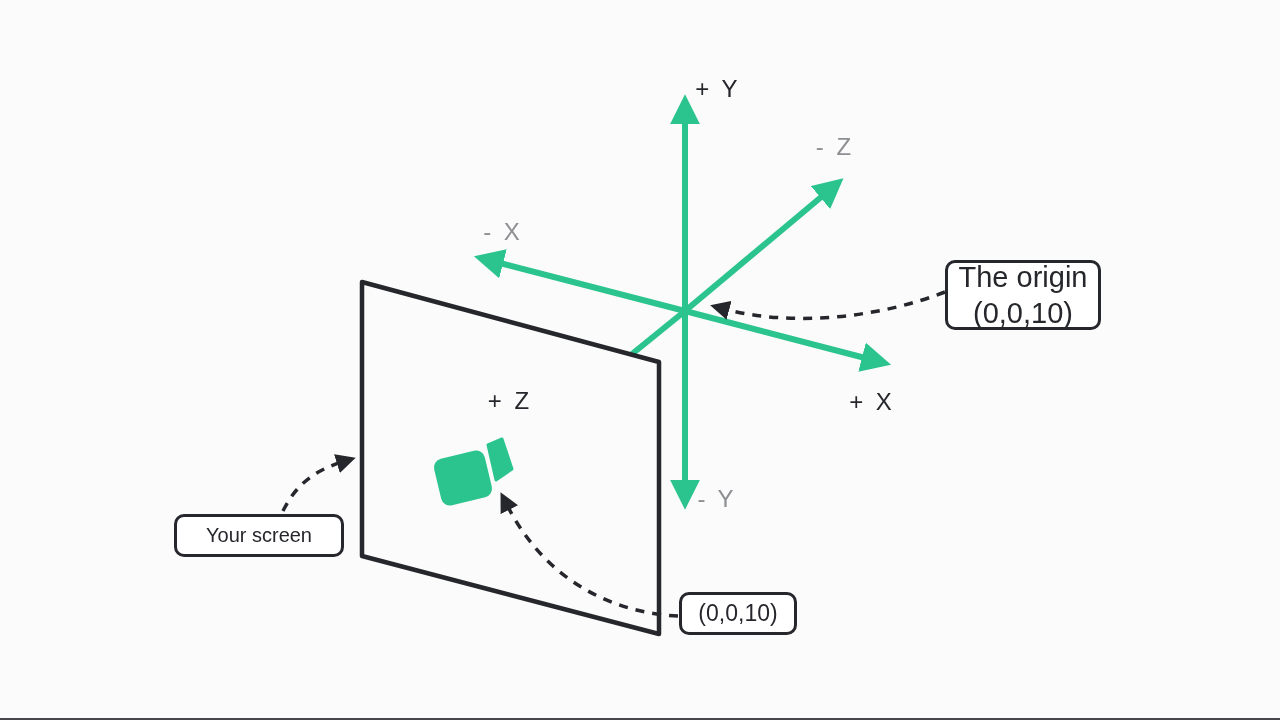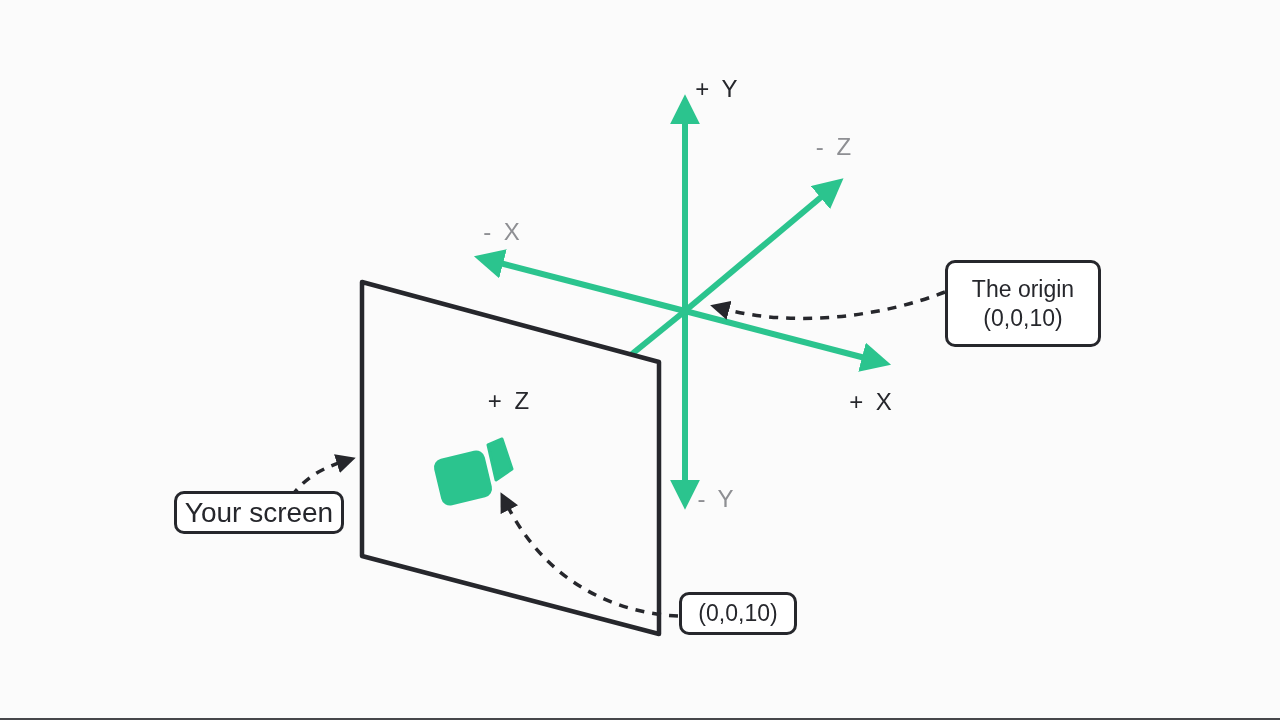--- a/index.html
+++ b/index.html
@@ -32,22 +32,22 @@
   .axis-label.dark{color:var(--ink);}
   .axis-label.gray{color:var(--muted);}
 
   .callout{
     position:absolute;background:var(--callout-bg);
     border:3.5px solid var(--ink);border-radius:10px;
     color:var(--ink);display:flex;flex-direction:column;
     align-items:center;justify-content:center;text-align:center;
     line-height:1.25;
   }
-  .callout-origin{left:945px;top:260px;width:156px;height:87px;font-size:23px;text-align:right;}
-  .callout-screen{left:174px;top:491px;width:170px;height:43px;font-size:28px;}
+  .callout-origin{left:945px;top:260px;width:156px;height:70px;font-size:29px;text-align:right;}
+  .callout-screen{left:174px;top:514px;width:170px;height:43px;font-size:20px;}
   .callout-camera{left:679px;top:592px;width:118px;height:43px;font-size:23px;}
 
   .bottom-bar{
     position:absolute;left:0;bottom:0;width:1280px;height:2px;
     background:var(--ink);opacity:.85;
   }
 </style>
 </head>
 <body>
 

